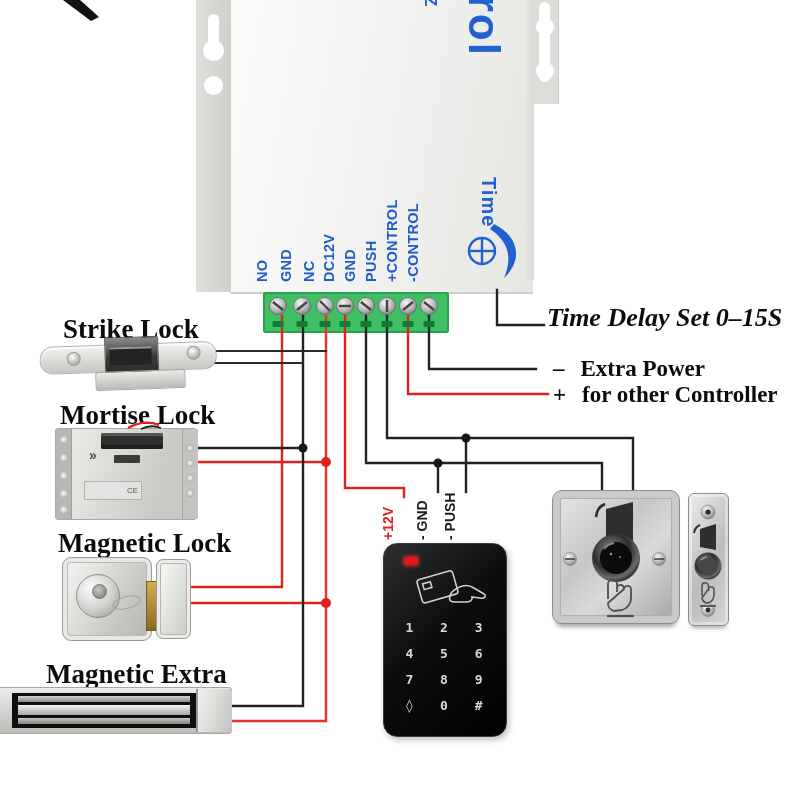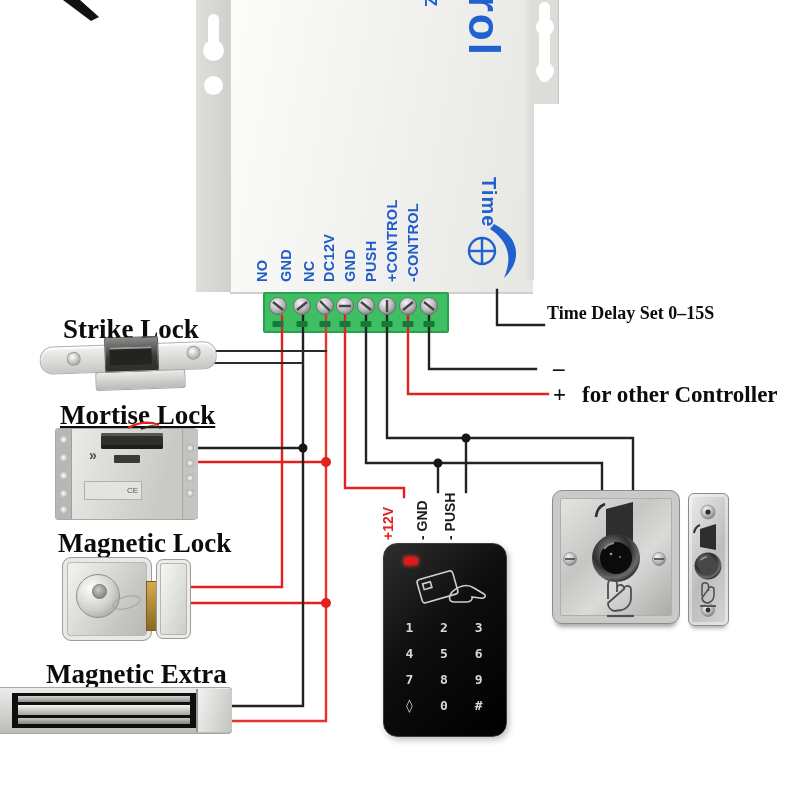--- a/index.html
+++ b/index.html
@@ -85,31 +85,32 @@
     <circle cx="466" cy="438" r="4.5" fill="#161616"></circle>
     <circle cx="438" cy="463" r="4.5" fill="#161616"></circle>
     <circle cx="326" cy="462" r="5" fill="#e2201d"></circle>
     <circle cx="326" cy="603" r="5" fill="#e2201d"></circle>
   </svg>
 
   <div class="vlabel" style="left:396px;top:524px;font-size:14px;color:#e2201d;">+12V</div>
   <div class="vlabel" style="left:430px;top:524px;font-size:14px;color:#1c1c1c;">- GND</div>
   <div class="vlabel" style="left:458px;top:524px;font-size:14px;color:#1c1c1c;">- PUSH</div>
 
-  <div class="note-label" style="left:547px;top:303px;font-size:18px;">Time Delay Set 0–15S</div>
+  <div class="note-label" style="left:547px;top:303px;font-size:26px;font-style:italic;">Time Delay Set 0–15S</div>
   <div class="note-row" style="left:553px;top:356px;">
     <span>–</span>
+    <span>Extra Power</span>
   </div>
   <div class="note-row" style="left:553px;top:382px;">
     <span>+</span>
     <span>for other Controller</span>
   </div>
 
   <div class="lock-label" style="left:63px;top:314px;">Strike Lock</div>
-  <div class="lock-label" style="left:60px;top:400px;text-decoration:underline;">Mortise Lock</div>
+  <div class="lock-label" style="left:60px;top:400px;">Mortise Lock</div>
   <div class="lock-label" style="left:58px;top:528px;">Magnetic Lock</div>
   <div class="lock-label" style="left:46px;top:659px;">Magnetic Extra</div>
 
   <div class="abs" style="left:40px;top:336px;width:175px;height:60px;transform:rotate(-2deg);z-index:10;">
     <div class="abs" style="left:0;top:8px;width:175px;height:26px;border-radius:13px;border:1px solid #b2b2af;
          background:linear-gradient(#f2f2f0,#c6c6c2);box-shadow:inset 0 2px 2px #fff;"></div>
     <div class="abs" style="left:27px;top:14px;width:12px;height:12px;border-radius:50%;
          background:radial-gradient(circle at 40% 35%,#fff,#8d8d8a);border:1px solid #9a9a97;"></div>
     <div class="abs" style="left:147px;top:12px;width:12px;height:12px;border-radius:50%;
          background:radial-gradient(circle at 40% 35%,#fff,#8d8d8a);border:1px solid #9a9a97;"></div>

